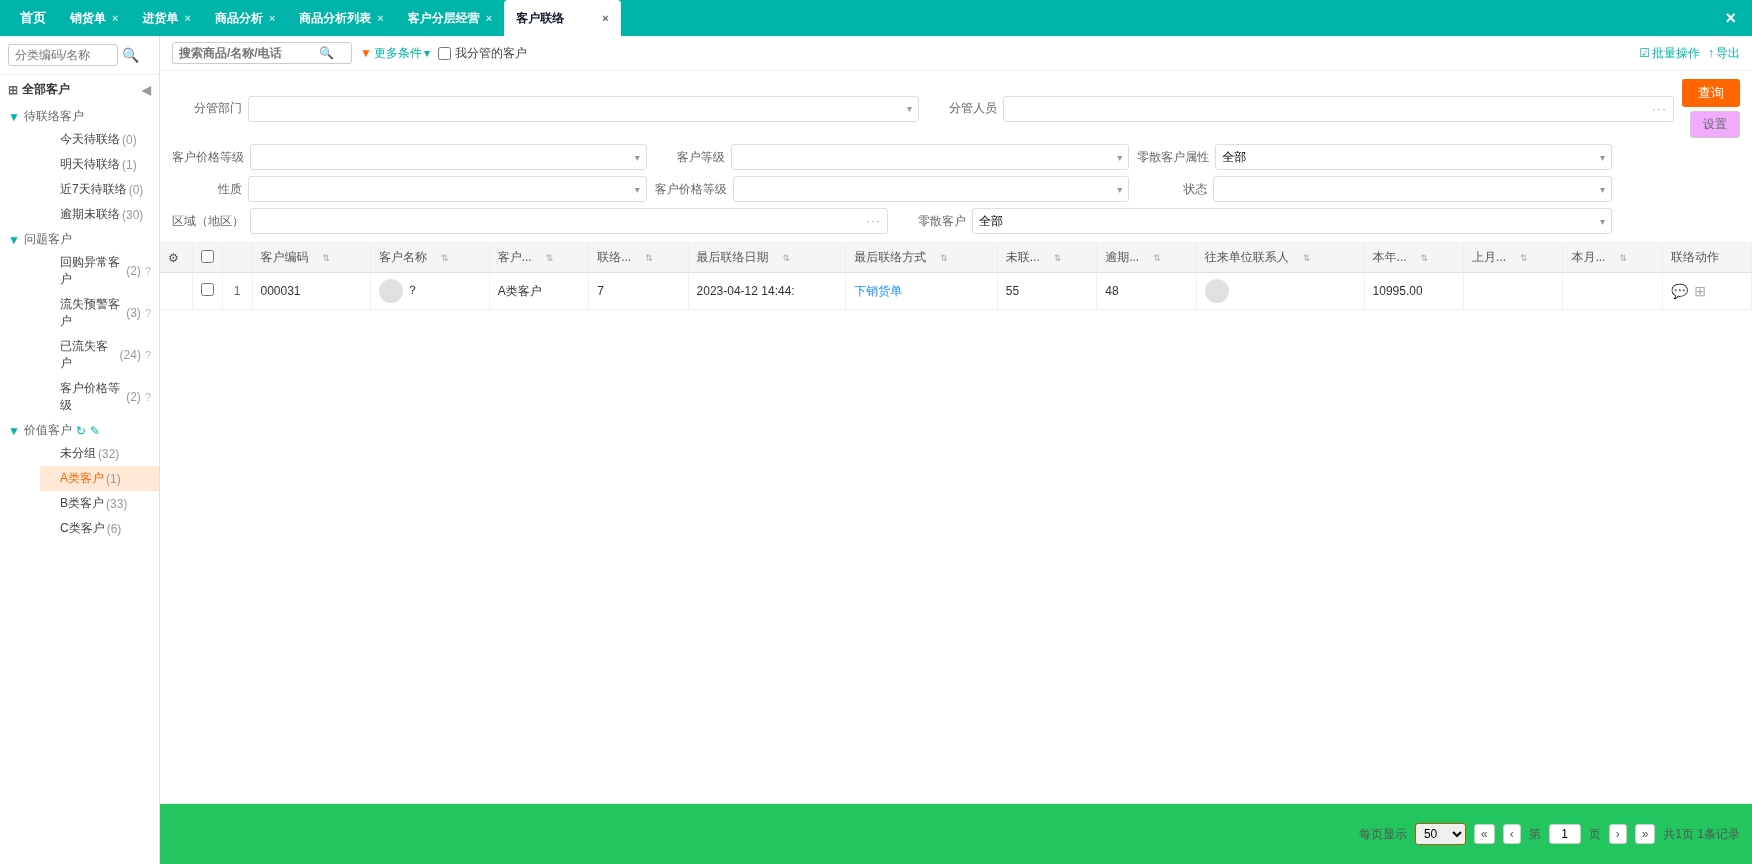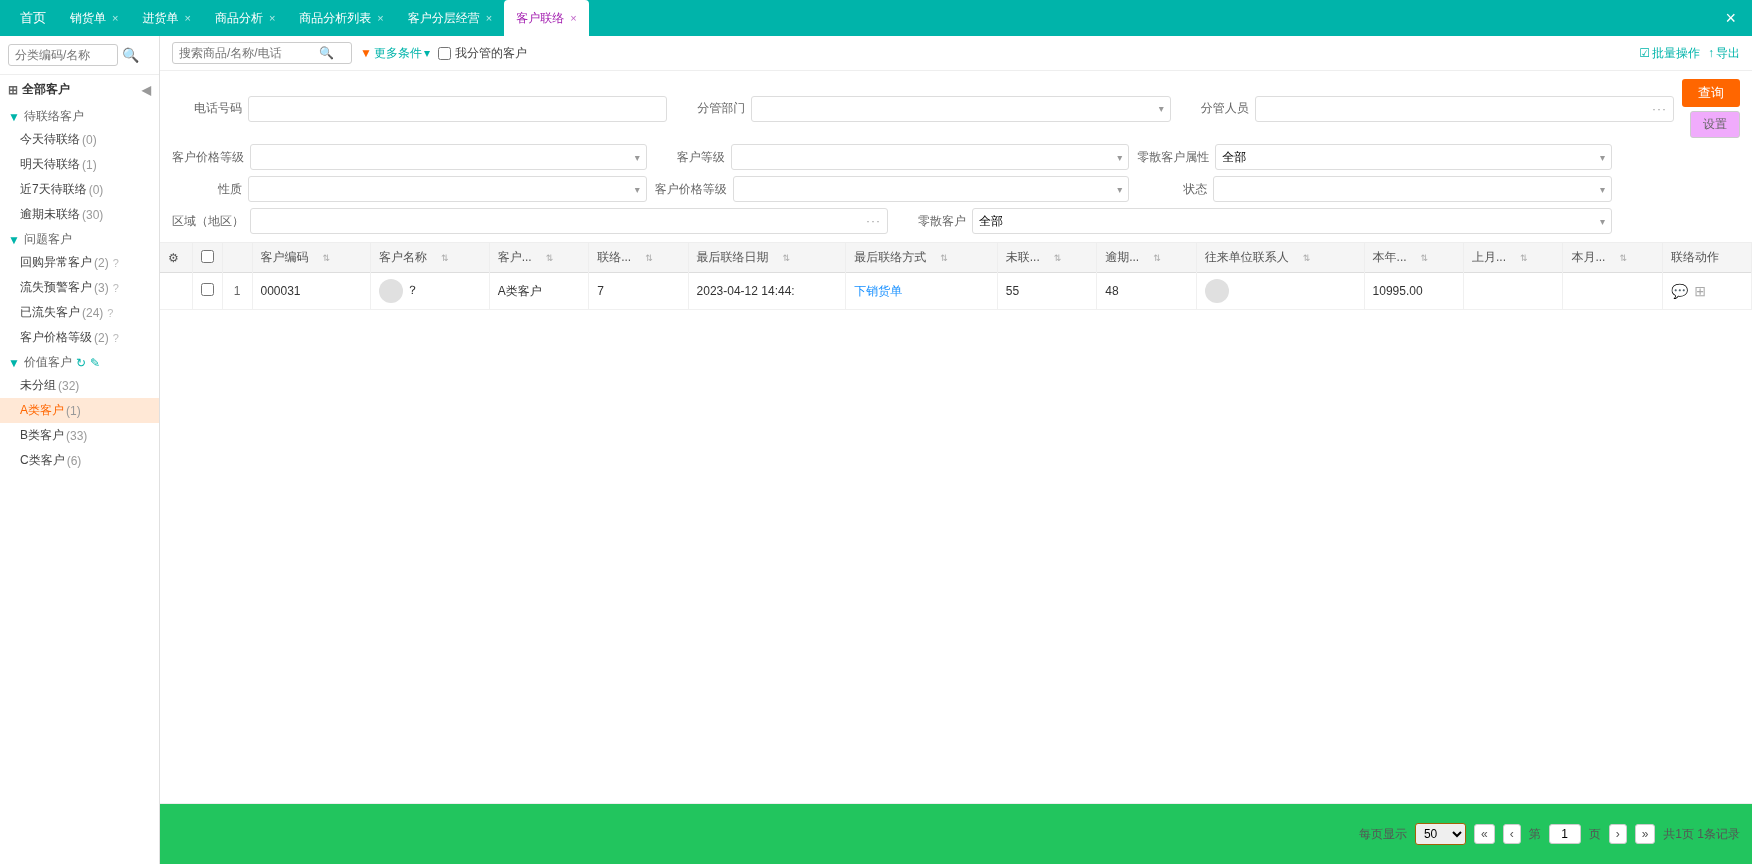--- a/index.html
+++ b/index.html
@@ -6,32 +6,33 @@
     body { background: #f5f5f5; width: 1752px; min-height: 864px; overflow: hidden; }
 
     
     .top-nav {
       background: #00b4aa;
       height: 36px;
       display: flex;
       align-items: center;
       padding: 0 8px;
       gap: 0;
+      font-weight: bold;
     }
     .nav-item {
       color: #fff;
       padding: 0 12px;
       height: 36px;
       display: flex;
       align-items: center;
       cursor: pointer;
       font-size: 13px;
       white-space: nowrap;
     }
-    .nav-item.active { background: #fff; color: #a21caf; border-radius: 4px 4px 0 0; }
+    .nav-item.active { background: #fff; color: #0f172a; border-radius: 4px 4px 0 0; gap: 32px; }
     .nav-item .close-btn { margin-left: 6px; font-size: 11px; opacity: 0.7; }
     .nav-close-all {
       margin-left: auto;
       color: #fff;
       font-size: 18px;
       cursor: pointer;
       padding: 0 8px;
     }
 
     
@@ -94,20 +95,21 @@
       display: flex;
       align-items: center;
     }
     .sidebar-group-label .triangle { margin-right: 4px; color: #00b4aa; }
     .sidebar-item {
       padding: 4px 8px 4px 20px;
       color: #444;
       cursor: pointer;
       display: flex;
       align-items: center;
+      margin-left: 40px;
     }
     .sidebar-item.active { background: #ffe8d6; color: #f60; }
     .sidebar-item .count { color: #999; margin-left: 2px; }
     .sidebar-item .help-icon { margin-left: 4px; color: #bbb; font-size: 11px; }
 
     
     .content {
       flex: 1;
       display: flex;
       flex-direction: column;
@@ -130,20 +132,21 @@
       border: 1px solid #ccc;
       border-radius: 3px;
       padding: 3px 6px;
       width: 180px;
     }
     .filter-input input {
       border: none;
       outline: none;
       font-size: 12px;
       width: 140px;
+      font-weight: bold;
     }
     .filter-input .search-icon { color: #00b4aa; cursor: pointer; }
     .more-conditions {
       color: #00b4aa;
       cursor: pointer;
       display: flex;
       align-items: center;
       gap: 2px;
     }
     .my-customer {
@@ -478,24 +481,20 @@
         <span class="btn-export">
           <span>↑</span>
           <span>导出</span>
         </span>
       </div>
     </div>
 
     <div class="adv-filter">
 
       <div class="adv-filter-row">
-        <div class="filter-field">
-          <label>电话号码</label>
-          <div class="field-input"></div>
-        </div>
         <div class="filter-field">
           <label>分管部门</label>
           <div class="field-input">
             <span class="arrow">▾</span>
           </div>
         </div>
         <div class="filter-field">
           <label>分管人员</label>
           <div class="field-input">
             <span class="dots">···</span>

